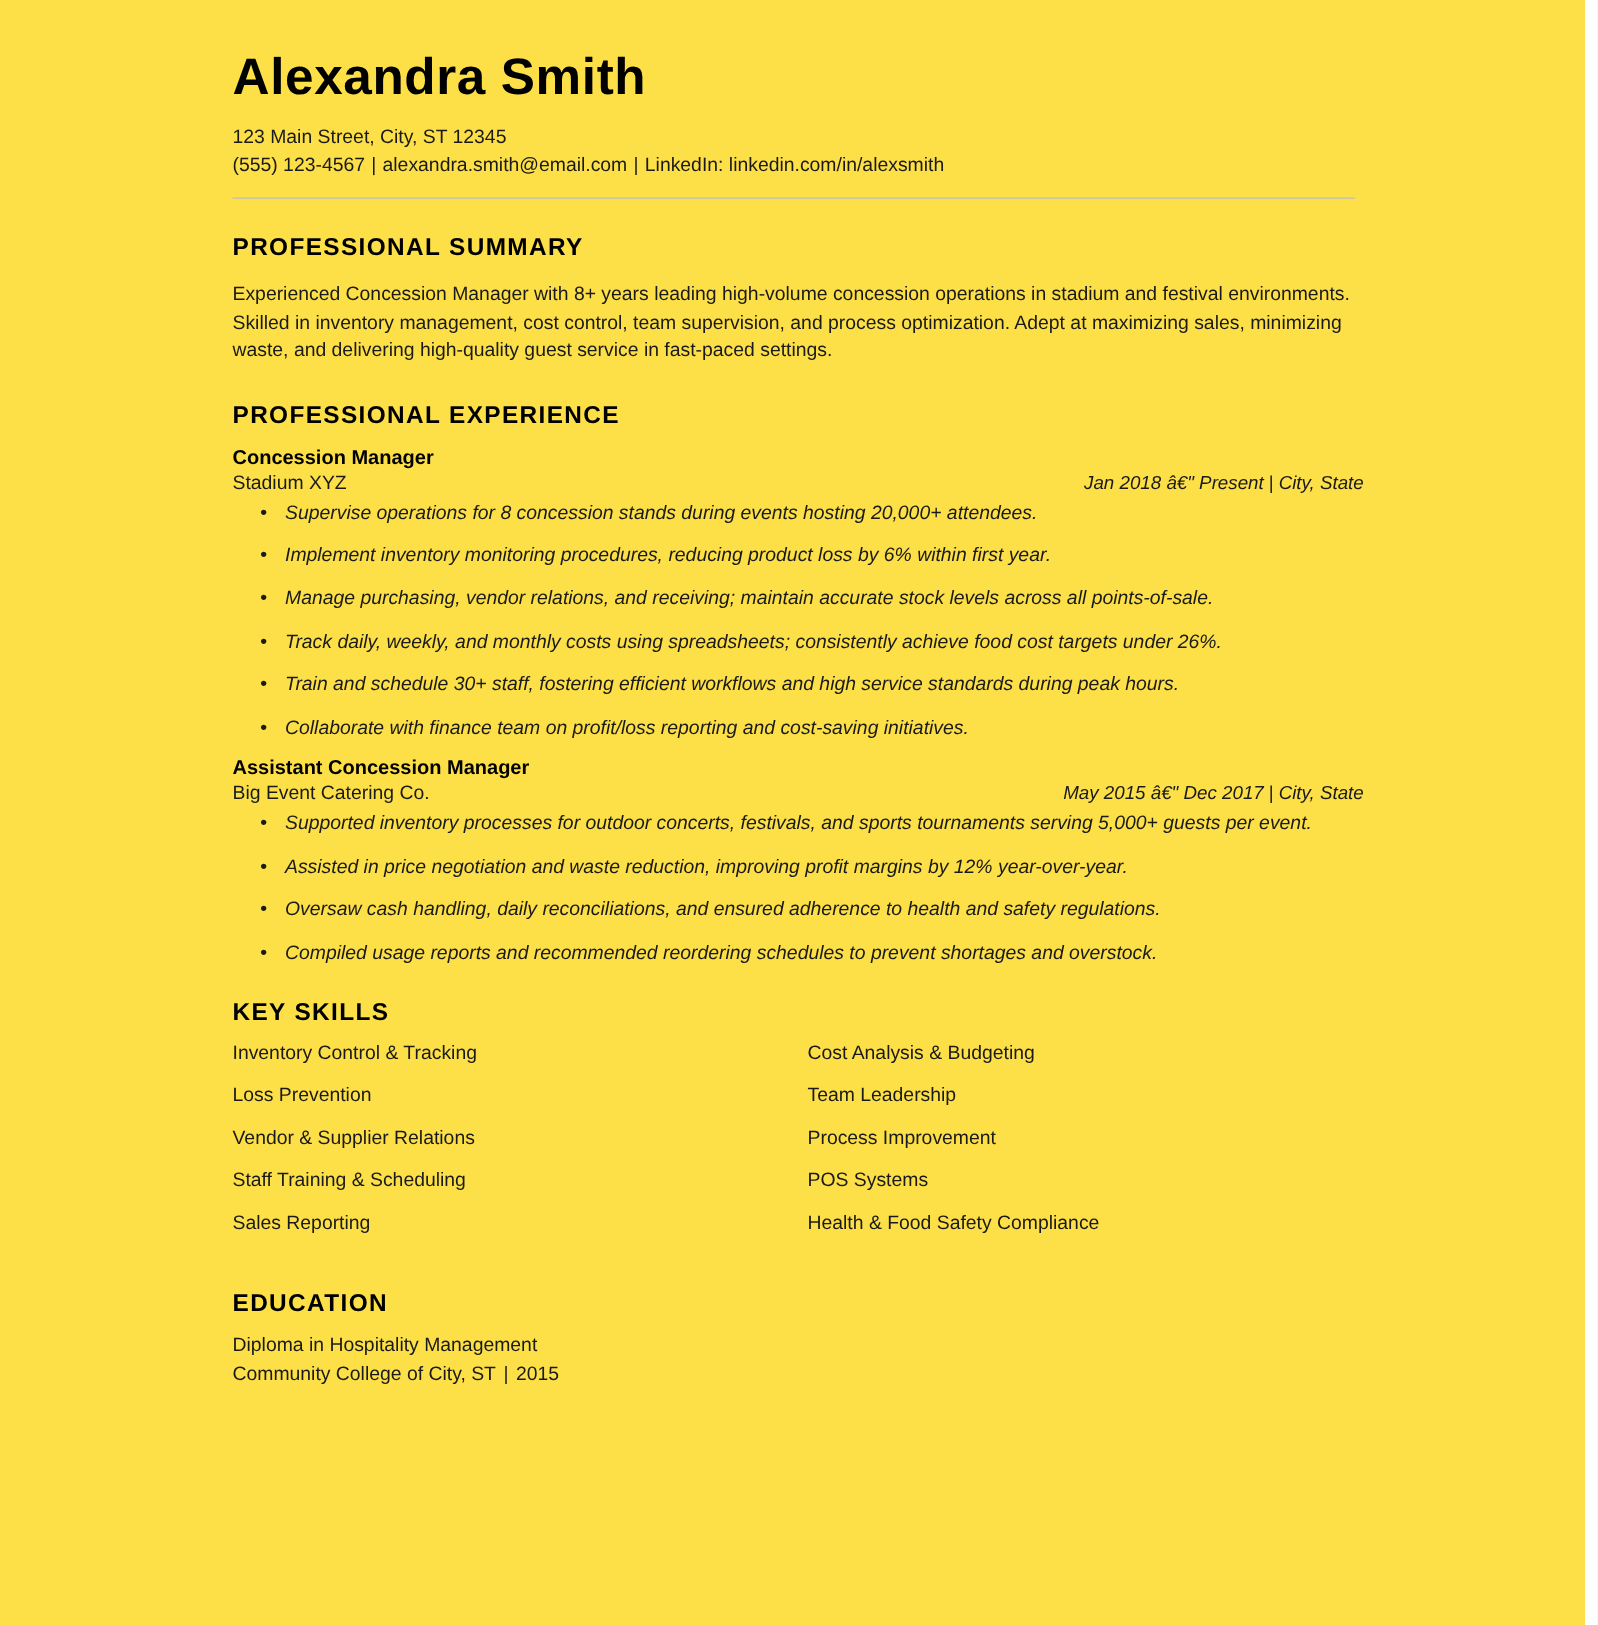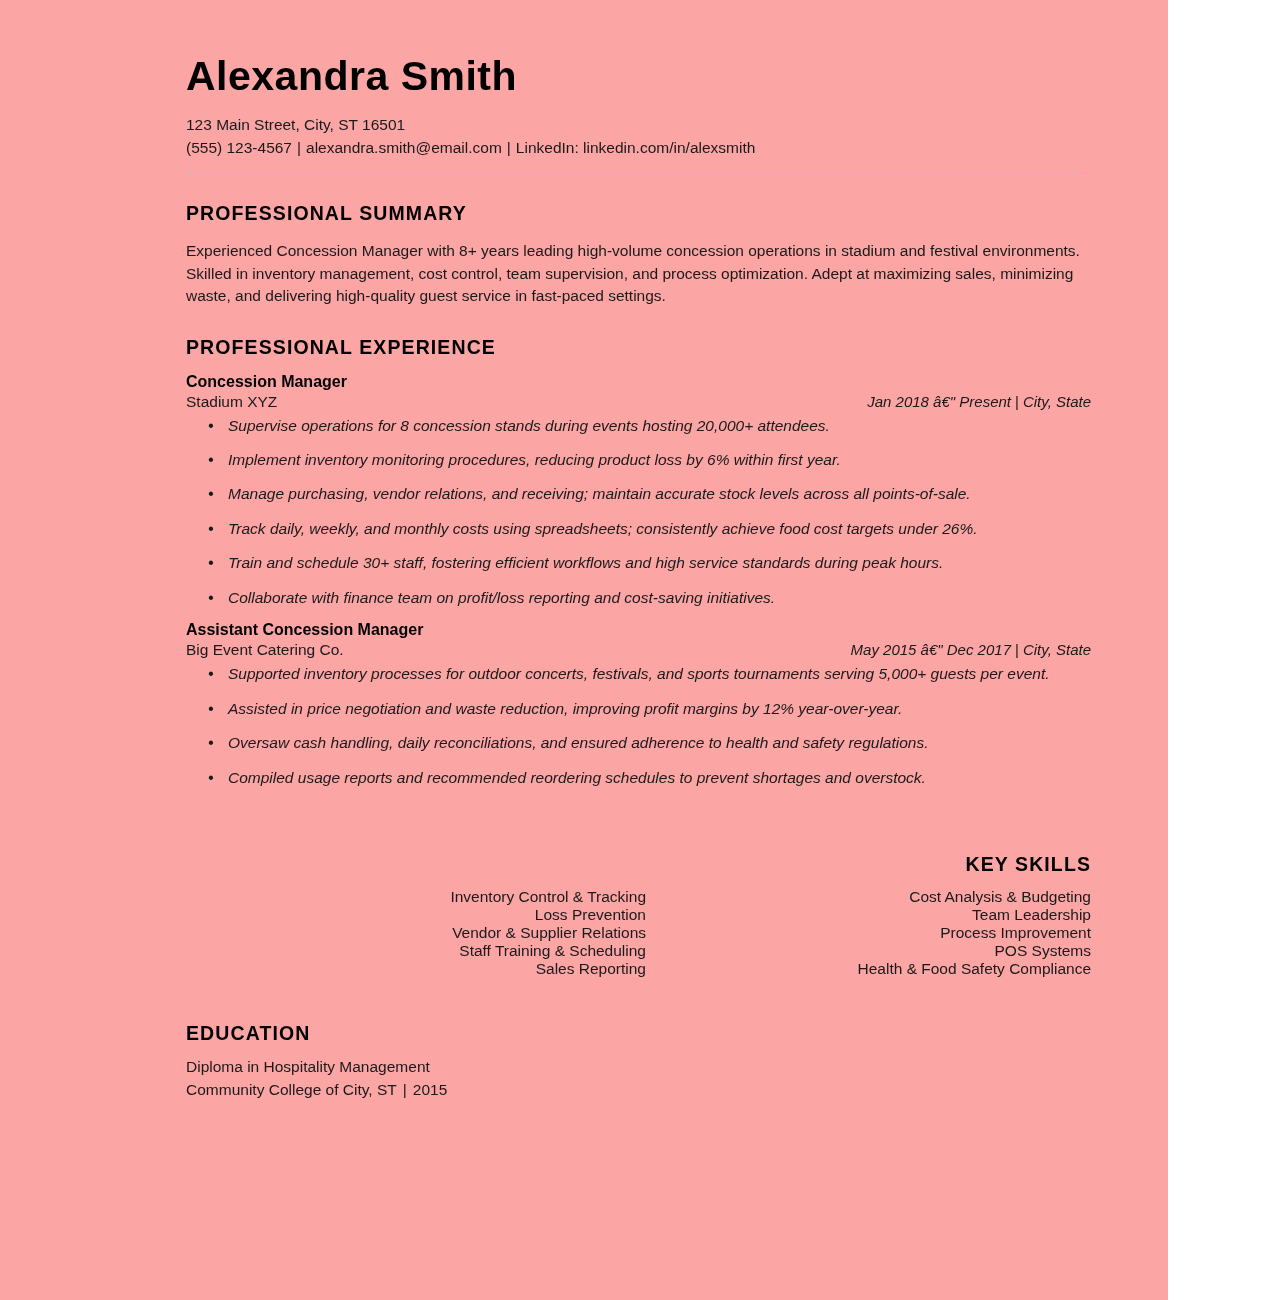--- a/index.html
+++ b/index.html
@@ -7,25 +7,25 @@
     padding: 0;
     background: #ffffff;
   }
   body {
     width: 1278px;
     min-height: 1300px;
     font-family: "Liberation Sans", sans-serif;
     color: #1a1a1a;
   }
   .page {
-    width: 1168px;
+    width: 1268px;
     min-height: 1300px;
     box-sizing: border-box;
-    padding: 40px 0 0 0;
-    background: #fca5a5;
+    padding: 25px 0 0 0;
+    background: #fde047;
   }
   .content {
     width: 905px;
     margin: 0 auto 0 186px;
   }
   .name {
     font-size: 41px;
     font-weight: bold;
     letter-spacing: 0.5px;
     line-height: 1.1;
@@ -109,40 +109,40 @@
     content: "\2022";
     position: absolute;
     left: 0;
     top: -1px;
     font-size: 16px;
     color: #1a1a1a;
   }
   .skills-grid {
     display: grid;
     grid-template-columns: 460px 1fr;
+    row-gap: 16px;
     margin-top: 12px;
   }
   .skill {
     font-size: 15.5px;
     color: #1a1a1a;
   }
   .edu-line {
     font-size: 15.5px;
     line-height: 1.45;
     color: #1a1a1a;
   }
   .edu-line .sep {
     padding: 0 6px;
   }
   .section-experience .section-title {
     margin-bottom: 14px;
   }
   .section-skills {
-    margin-top: 64px;
-    text-align: right;
+    margin-top: 25px;
   }
   .section-education {
     margin-top: 44px;
   }
   .section-certs {
     margin-top: 38px;
   }
   ul.certs {
     margin: 10px 0 0 0;
     padding-left: 22px;
@@ -164,21 +164,21 @@
   }
 </style>
 </head>
 <body>
 
 <div class="page">
   <div class="content">
 
     <div class="header-block">
       <h1 class="name">Alexandra Smith</h1>
-      <div class="contact-line">123 Main Street, City, ST 16501</div>
+      <div class="contact-line">123 Main Street, City, ST 12345</div>
       <div class="contact-line">
         <span>(555) 123-4567</span><span class="contact-sep">|</span><span>alexandra.smith@email.com</span><span class="contact-sep">|</span><span>LinkedIn: linkedin.com/in/alexsmith</span>
       </div>
       <hr class="divider">
     </div>
 
     <div class="section section-summary">
       <h2 class="section-title">PROFESSIONAL SUMMARY</h2>
       <p class="summary-text">Experienced Concession Manager with 8+ years leading high-volume concession operations in stadium and festival environments. Skilled in inventory management, cost control, team supervision, and process optimization. Adept at maximizing sales, minimizing waste, and delivering high-quality guest service in fast-paced settings.</p>
     </div>

